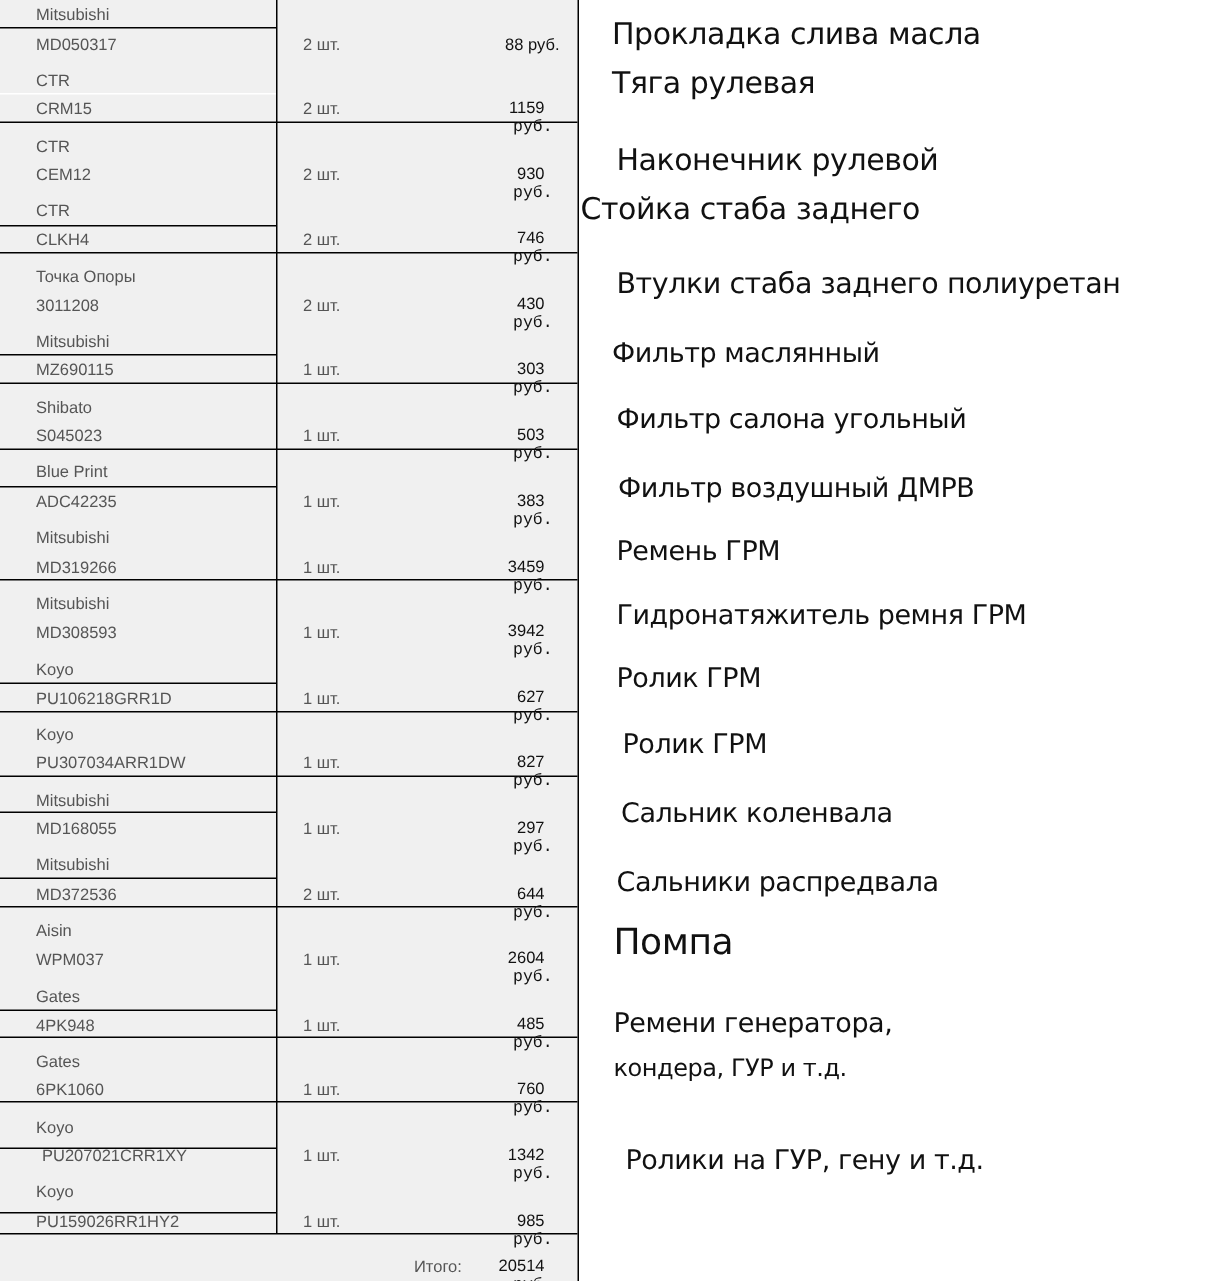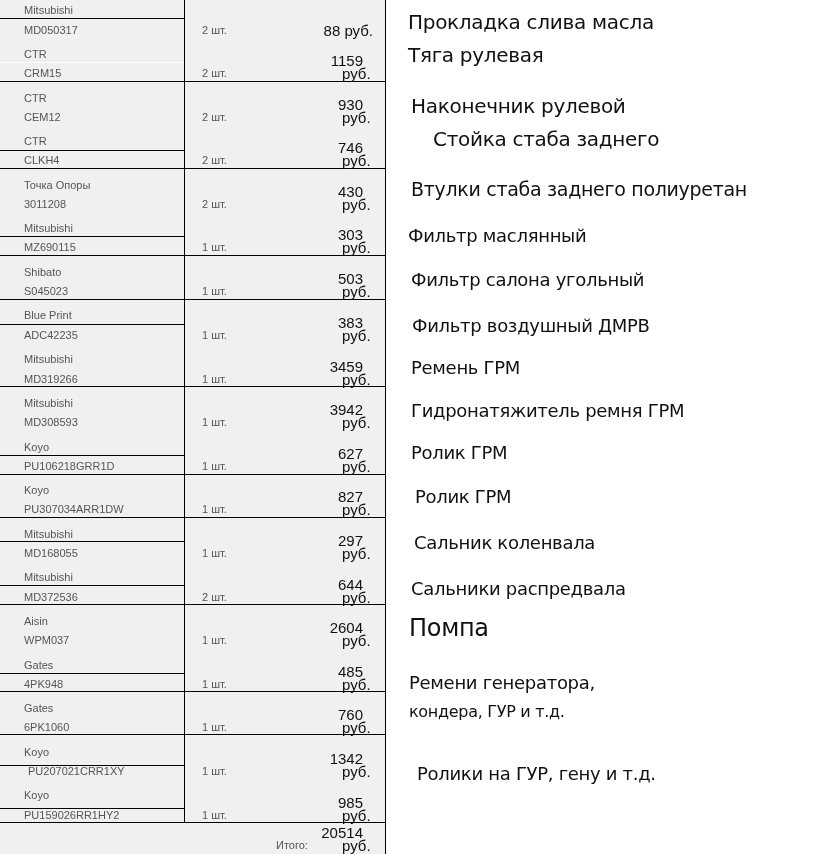--- a/index.html
+++ b/index.html
@@ -12,23 +12,23 @@
     position: absolute; left: 0; top: 0; width: 385px; height: 854px;
     background: #f0f0f0;
     border-right: 1px solid #000;
   }
   .vdiv { position: absolute; left: 184px; top: 0; width: 1px; height: 822px; background: #000; }
   .hline { position: absolute; left: 0; width: 385px; height: 1px; background: #000; }
   .sub { position: absolute; left: 0; width: 184px; height: 1px; background: #000; }
   .sub.white { background: #ffffff; }
   .txt { position: absolute; font-size: 11px; color: #555; white-space: nowrap; line-height: 13px; }
   .qty { position: absolute; left: 202px; font-size: 11px; color: #555; line-height: 13px; }
-  .price { position: absolute; right: 19px; width: 50px; text-align: right; font-size: 15px; color: #111; line-height: 13px; }
-  .price .num { display: block; text-align: right; padding-right: 3px; }
-  .price .cur { display: block; text-align: right; padding-left: 26px; }
+  .price { position: absolute; right: 19px; width: 50px; text-align: right; font-size: 11px; color: #111; line-height: 13px; }
+  .price .num { display: block; text-align: right; padding-right: 3px; margin-top: 12px; }
+  .price .cur { display: block; text-align: right; padding-left: 26px; font-family: Liberation Mono, monospace; }
   .price.single { right: 12px; width: 80px; }
   .label {
     position: absolute; font-size: 20px; color: #111; white-space: nowrap;
     font-family: "DejaVu Sans", sans-serif; line-height: 24px; letter-spacing: -0.3px;
   }
   .total-label { position: absolute; left: 276px; top: 839px; font-size: 11px; color: #555; }
 </style>
 </head>
 <body>
 
@@ -212,21 +212,21 @@
   <span class="price" style="top:826px">
       <span class="num">20514</span>
       <span class="cur">руб.</span>
     </span>
 </div>
 
 <div>
   <span class="label" style="left:408px;top:10px">Прокладка слива масла</span>
   <span class="label" style="left:408px;top:43px">Тяга рулевая</span>
   <span class="label" style="left:411px;top:94px">Наконечник рулевой</span>
-  <span class="label" style="left:433px;top:127px">Стойка стаба заднего</span>
+  <span class="label" style="left:387px;top:127px">Стойка стаба заднего</span>
   <span class="label" style="left:411px;top:177px;font-size:19px">Втулки стаба заднего полиуретан</span>
   <span class="label" style="left:408px;top:224px;font-size:18px">Фильтр маслянный</span>
   <span class="label" style="left:411px;top:268px;font-size:18px">Фильтр салона угольный</span>
   <span class="label" style="left:412px;top:314px;font-size:18px">Фильтр воздушный ДМРВ</span>
   <span class="label" style="left:411px;top:356px;font-size:18px">Ремень ГРМ</span>
   <span class="label" style="left:411px;top:399px;font-size:18px">Гидронатяжитель ремня ГРМ</span>
   <span class="label" style="left:411px;top:441px;font-size:18px">Ролик ГРМ</span>
   <span class="label" style="left:415px;top:485px;font-size:18px">Ролик ГРМ</span>
   <span class="label" style="left:414px;top:531px;font-size:18px">Сальник коленвала</span>
   <span class="label" style="left:411px;top:577px;font-size:18px">Сальники распредвала</span>

